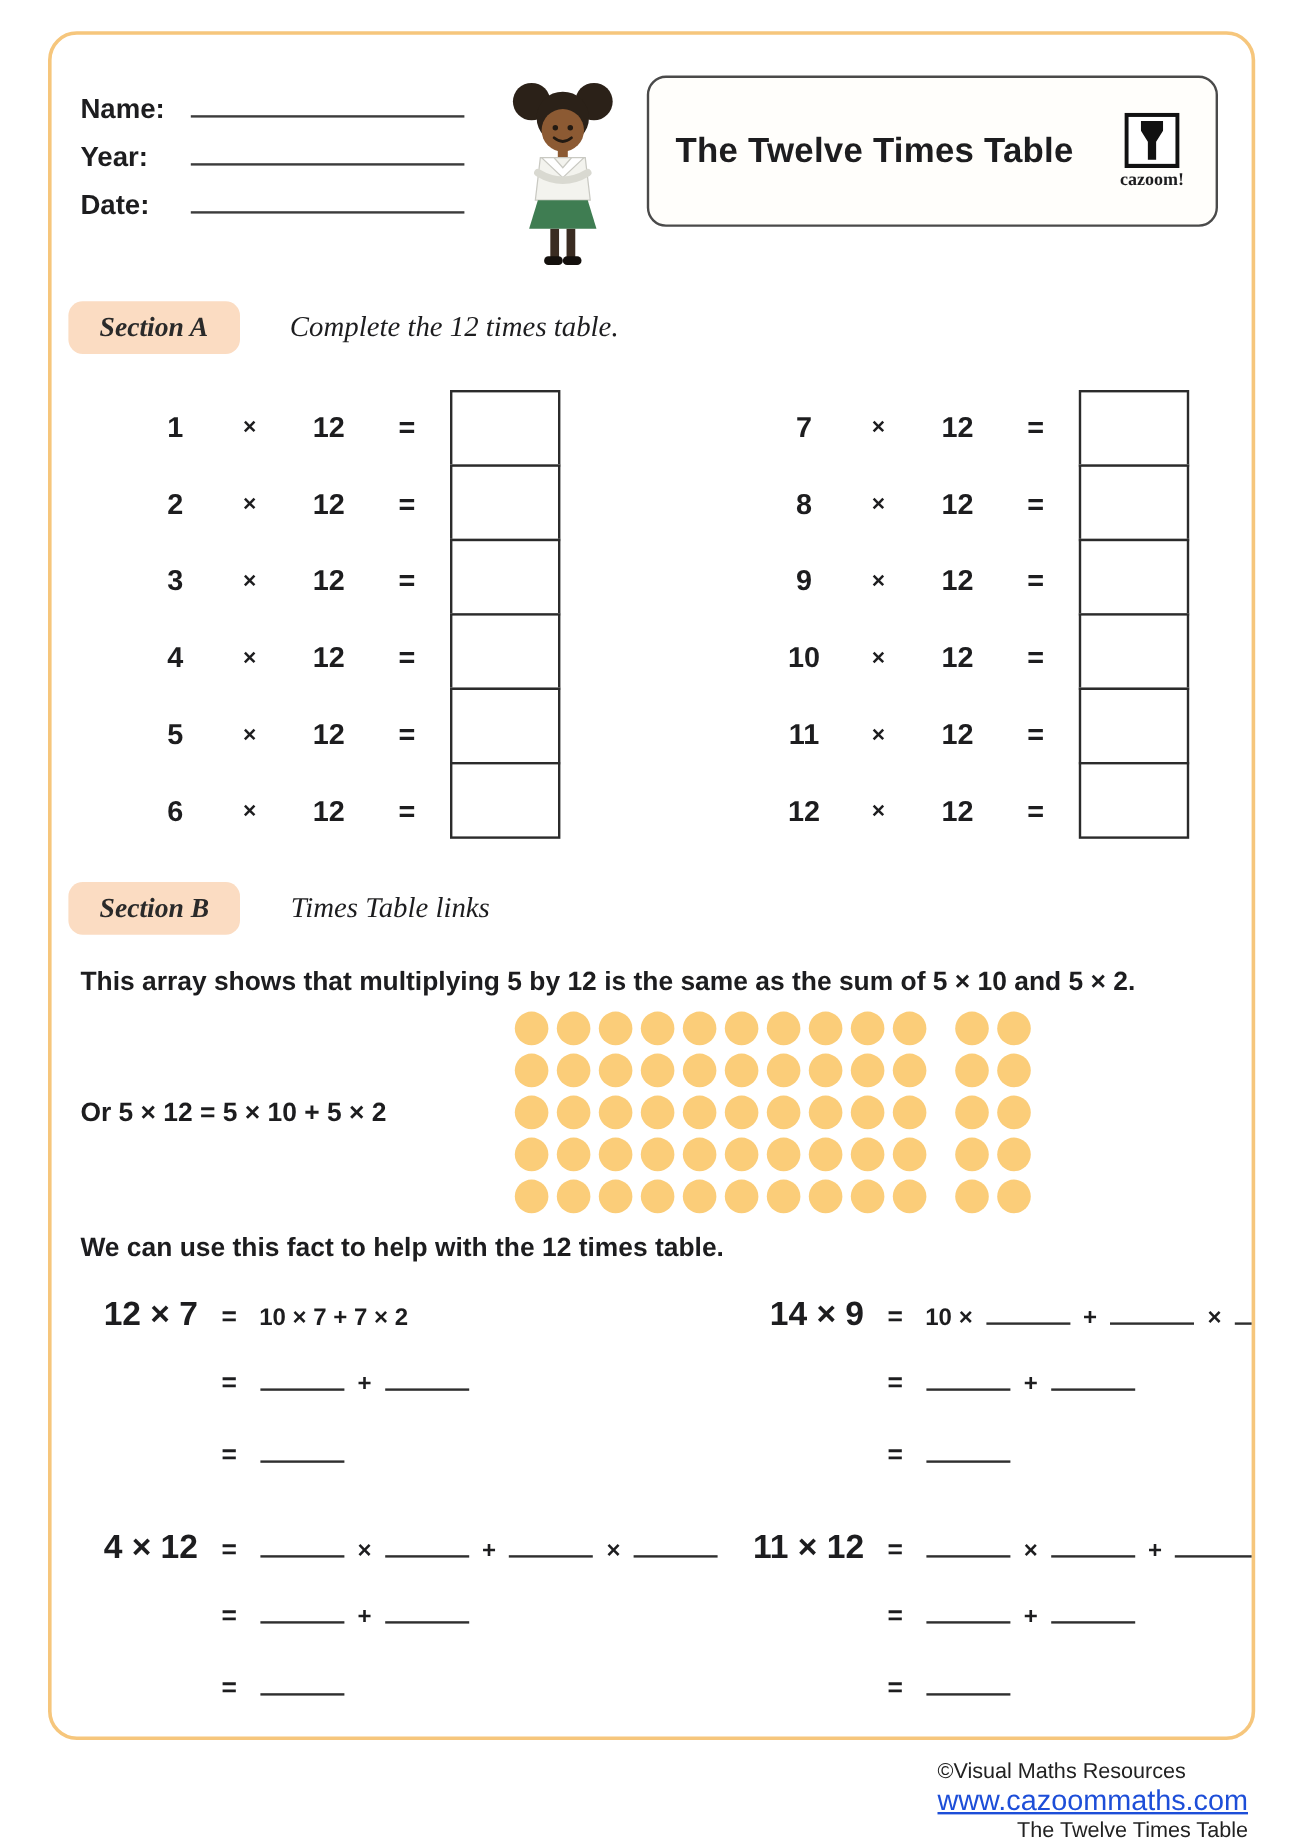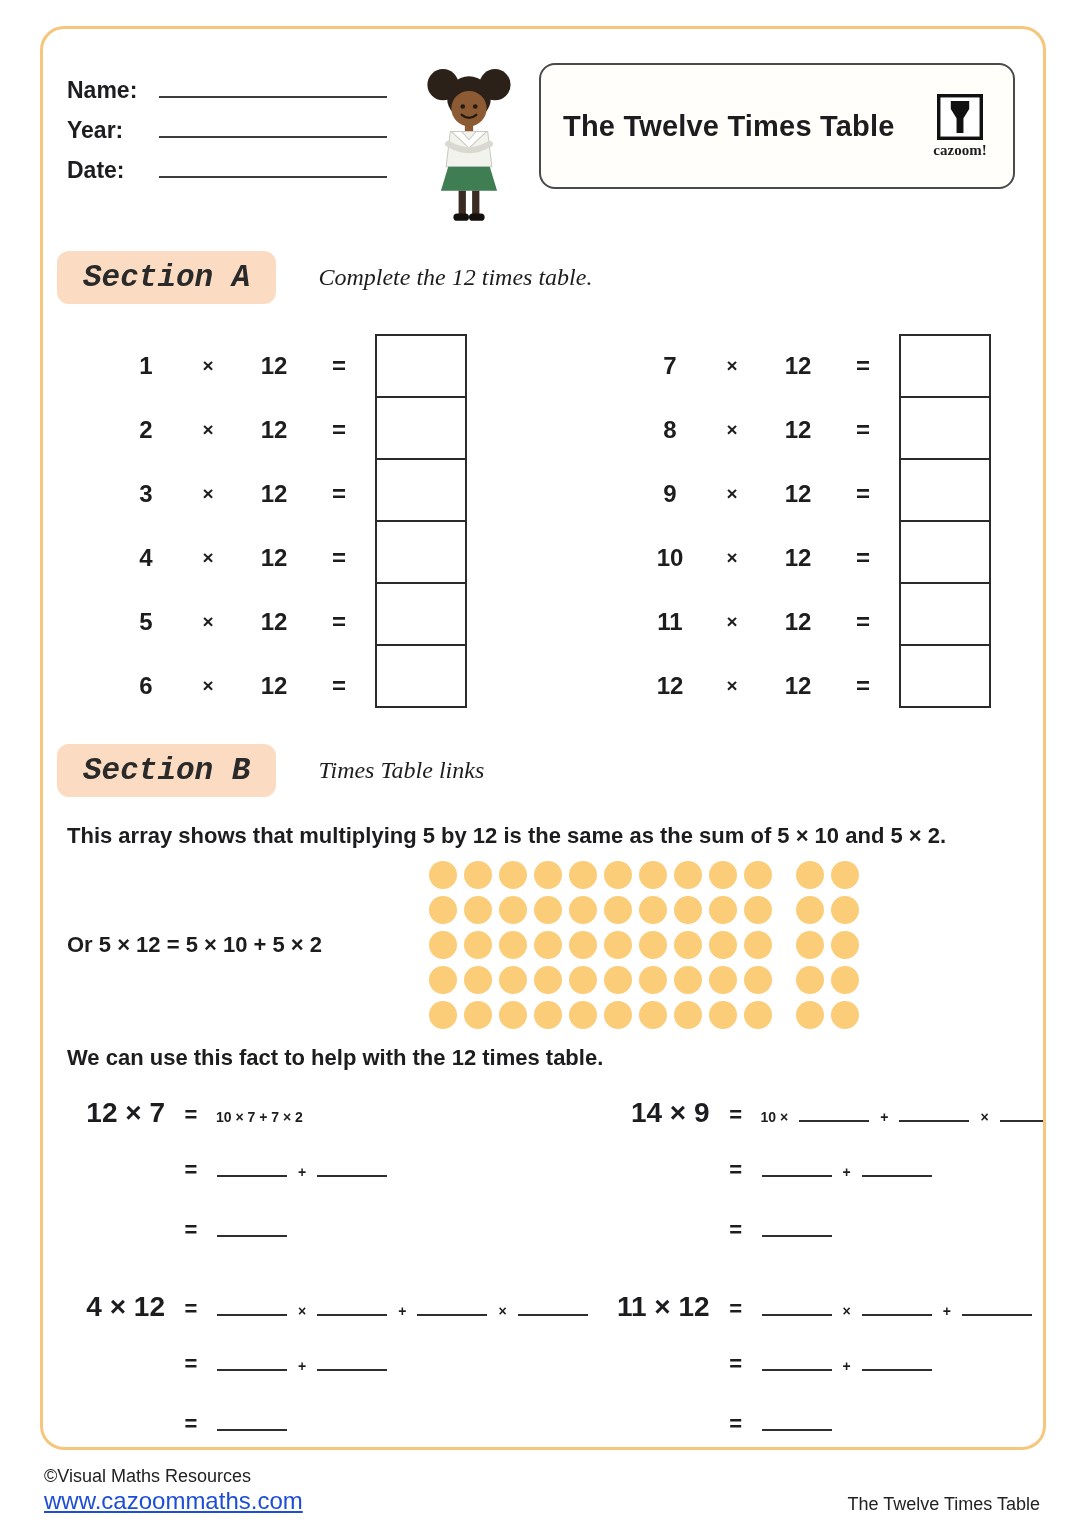--- a/index.html
+++ b/index.html
@@ -13,21 +13,21 @@
   .field-label { display:inline-block; width:92px; font-size:23px; font-weight:700; }
   .field-line { display:inline-block; width:228px; height:20px; border-bottom:2px solid #3c3c3c; }
   .character { width:108px; margin-top:4px; flex:none; }
   .title-box { flex:1; margin-left:14px; height:126px; border:2px solid #4a4a4a; border-radius:16px; display:flex; align-items:center; padding:0 14px 0 22px; background:#fffefb; }
   .title { flex:1; font-size:29px; font-weight:700; letter-spacing:0.2px; }
   .logo { width:78px; display:flex; flex-direction:column; align-items:center; }
   .logo-text { font-family:Liberation Serif, serif; font-weight:700; font-size:15px; margin-top:2px; }
 
   
   .section-head { display:flex; align-items:center; margin:26px 0 0 14px; }
-  .section-label { background:#FBDCC2; border-radius:12px; padding:9px 26px; font-family:Liberation Mono, monospace; font-weight:700; font-style:italic; font-size:31px; color:#2a2a2a; }
+  .section-label { background:#FBDCC2; border-radius:12px; padding:9px 26px; font-family:Liberation Serif, serif; font-weight:700; font-style:italic; font-size:23px; color:#2a2a2a; }
   .section-instruction { margin-left:42px; font-family:"Liberation Serif", serif; font-style:italic; font-size:24px; color:#1d1d1f; }
 
   
   .times-table { display:flex; justify-content:space-between; padding:0 52px 0 74px; margin-top:30px; }
   .tt-col { display:flex; }
   .tt-rows { display:flex; flex-direction:column; }
   .tt-row { display:grid; grid-template-columns:58px 66px 66px 64px; height:64px; align-items:center; }
   .tt-cell { text-align:center; font-size:24px; font-weight:700; }
   .tt-cell.c1 { font-size:19px; }
   .tt-boxes { display:flex; flex-direction:column; margin-left:4px; }
@@ -44,25 +44,25 @@
   .dot { width:28px; height:28px; border-radius:50%; background:#FBCD79; }
   .fact { margin:16px 24px 0; font-size:22px; font-weight:700; }
 
   
   .problems { display:grid; grid-template-columns:1fr 1fr; column-gap:18px; row-gap:44px; margin:26px 26px 0 24px; }
   .p-line { display:grid; grid-template-columns:104px 40px 1fr; align-items:baseline; height:30px; margin-bottom:30px; }
   .p-line:last-child { margin-bottom:0; }
   .p-lhs { text-align:right; padding-right:6px; font-size:28px; font-weight:700; white-space:nowrap; }
   .p-eq { text-align:center; font-size:22px; font-weight:700; }
   .p-content { white-space:nowrap; }
-  .p-text { font-size:14px; font-weight:700; margin:0 5px; }
+  .p-text { font-size:20px; font-weight:700; margin:0 5px; }
   .p-blank { display:inline-block; width:70px; height:17px; border-bottom:2px solid #2f2f2f; margin:0 6px; }
 
   
-  .footer { display:flex; justify-content:space-between; align-items:flex-end; margin:16px 46px 0 44px; }
+  .footer { display:flex; justify-content:space-between; align-items:flex-end; margin:16px 46px 0 44px;flex-direction:column; }
   .footer-left div { font-size:18px; color:#222; }
   .footer-left a { font-size:24px; color:#1d4ed8; text-decoration:underline; cursor:pointer; }
   .footer-right { font-size:18px; color:#222; }
 </style>
 </head>
 <body>
 
 <div class="sheet">
 
   <div class="header">

